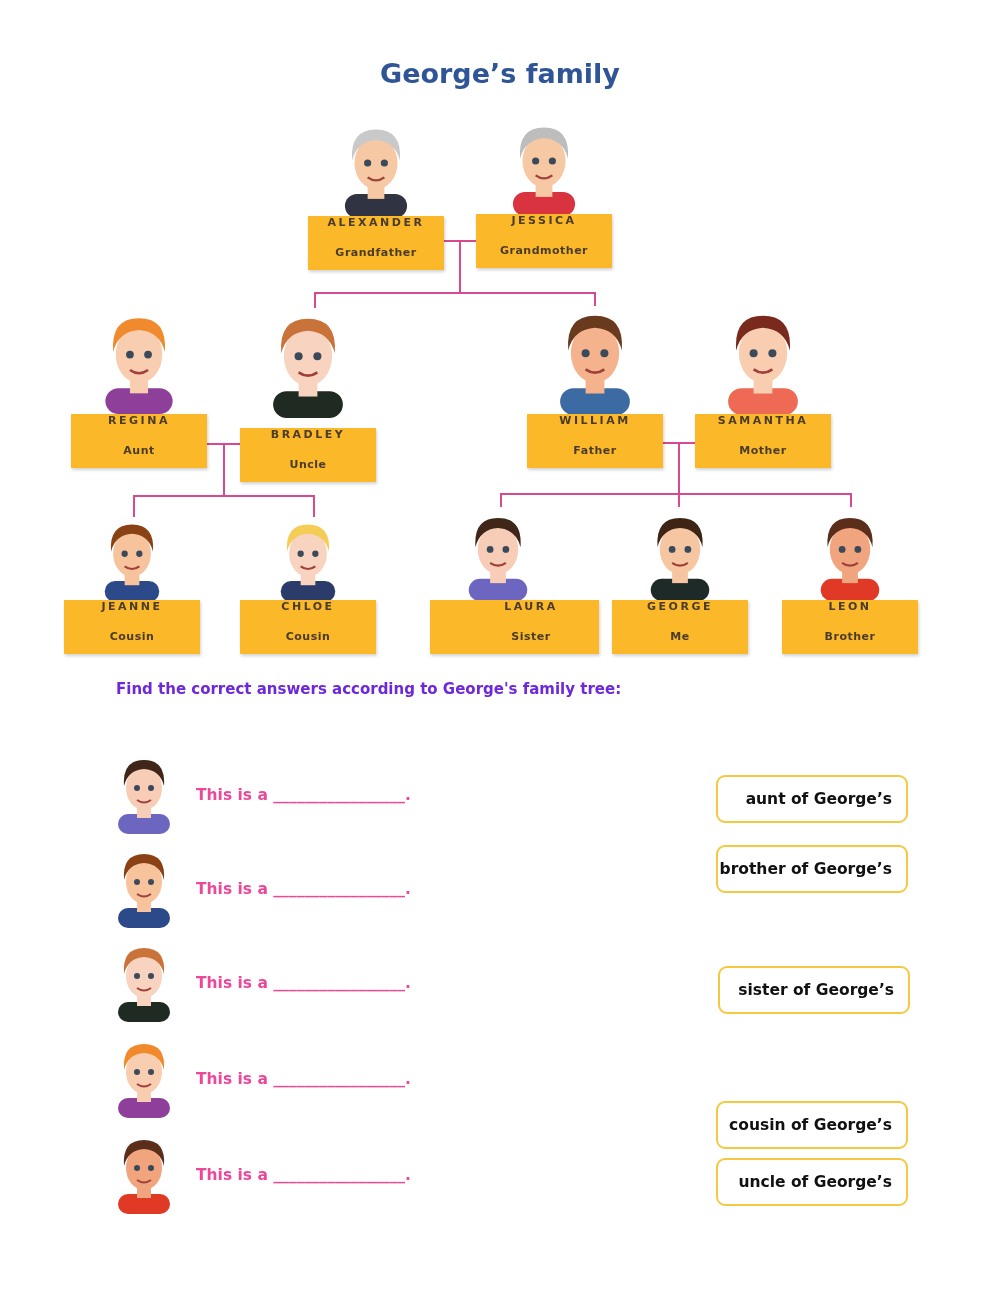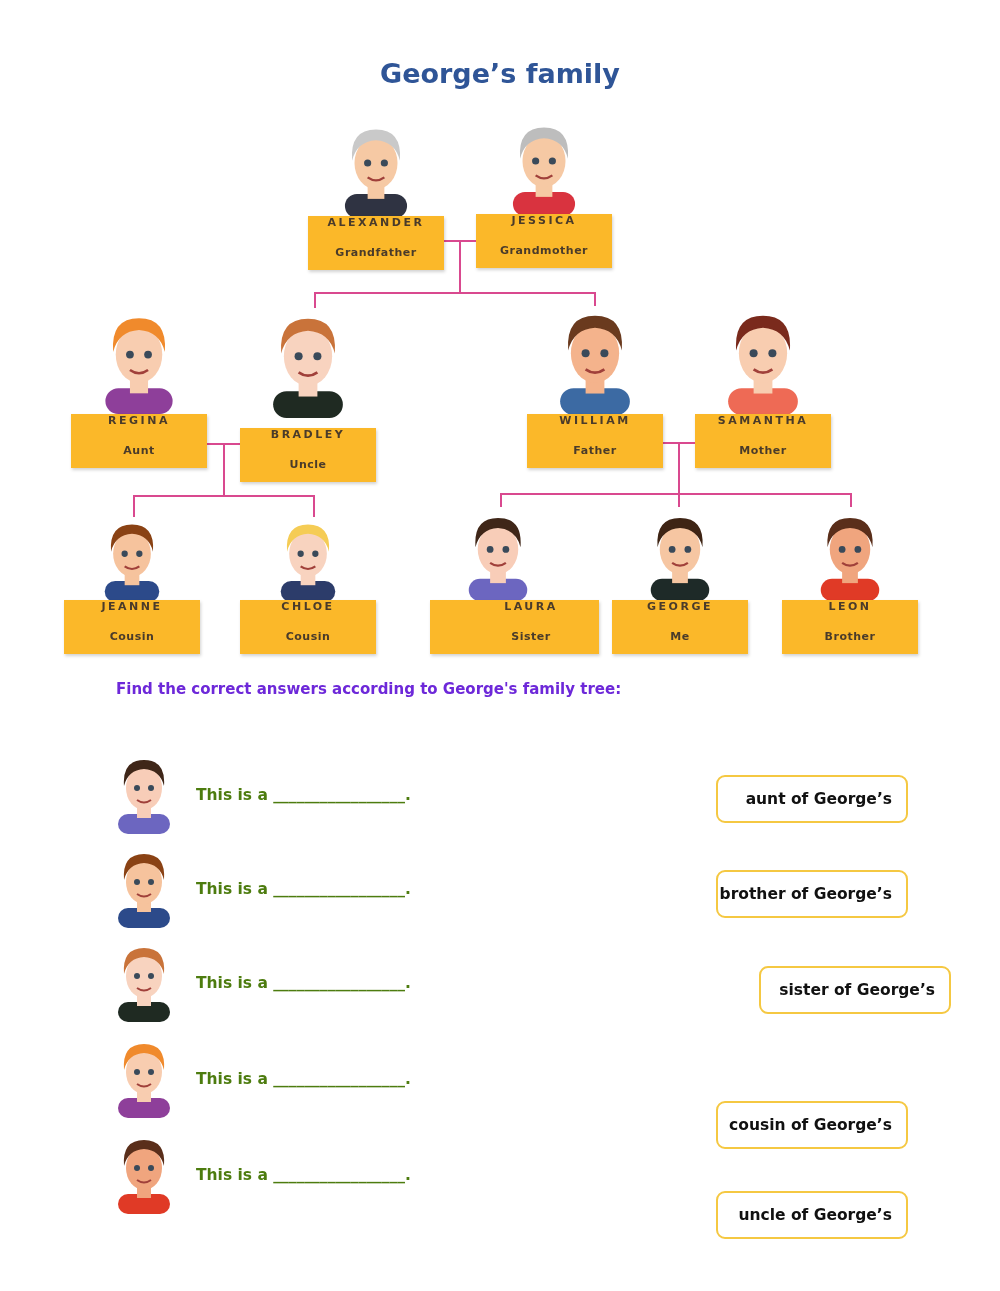--- a/index.html
+++ b/index.html
@@ -7,21 +7,21 @@
   .title { position:absolute; left:0; top:58px; width:1000px; text-align:center; color:#2f5597; font-family:"DejaVu Sans", sans-serif; font-weight:bold; font-size:27px; }
   .line { position:absolute; background:#d9498f; }
   .node { position:absolute; width:136px; }
   .avatar { position:absolute; left:50%; transform:translateX(-50%); }
   .label { position:absolute; left:0; width:136px; height:54px; background:#fbb829; box-shadow:1px 2px 3px rgba(0,0,0,0.18); text-align:center; }
   .label .nm { display:block; font-family:"DejaVu Sans", sans-serif; font-weight:bold; font-size:11px; letter-spacing:2.5px; color:#4a3b2a; }
   .label .rl { display:block; margin-top:17px; font-family:"DejaVu Sans", sans-serif; font-weight:bold; font-size:11px; color:#4a3b2a; letter-spacing:0.5px; }
   .instr { position:absolute; left:116px; top:680px; font-family:"DejaVu Sans", sans-serif; font-weight:bold; font-size:15px; color:#6d28d9; }
   .q-row { position:absolute; left:112px; width:360px; height:84px; }
   .q-face { position:absolute; left:0; top:0; width:64px; height:82px; }
-  .q-text { position:absolute; left:84px; top:34px; font-family:"DejaVu Sans", sans-serif; font-weight:bold; font-size:15.5px; color:#4d7c0f; white-space:nowrap; }
+  .q-text { position:absolute; left:84px; top:34px; font-family:"DejaVu Sans", sans-serif; font-weight:bold; font-size:15.5px; color:#ec4899; white-space:nowrap; }
   .ans { position:absolute; width:192px; height:48px; border:2px solid #f5c842; border-radius:9px; box-sizing:border-box; text-align:right; padding-right:14px; line-height:44px; font-family:"DejaVu Sans", sans-serif; font-weight:bold; font-size:15.5px; color:#111; background:#fff; cursor:pointer; }
 </style>
 </head>
 <body>
 
 <svg width="0" height="0" style="position:absolute">
   <defs>
     <symbol id="face" viewBox="0 0 64 82">
       <rect x="6" y="62" width="52" height="20" rx="10" fill="var(--shirt)"></rect>
       <rect x="25" y="50" width="14" height="16" fill="var(--skin)"></rect>
@@ -183,16 +183,16 @@
   <span class="q-text">This is a _________________.</span>
 </div>
 <div class="q-row" style="top:1132px;">
   <svg class="q-face" width="64" height="82" style="--skin:#f0a57e; --hair:#5a2e1a; --shirt:#e03a26;">
       <use href="#face"></use>
     </svg>
   <span class="q-text">This is a _________________.</span>
 </div>
 
 <div class="ans" style="left:716px; top:775px;">aunt of George’s</div>
-<div class="ans" style="left:716px; top:870px;">brother of George’s</div>
-<div class="ans" style="left:718px; top:966px;margin-left:41px;">sister of George’s</div>
+<div class="ans" style="left:716px; top:845px;">brother of George’s</div>
+<div class="ans" style="left:718px; top:966px;">sister of George’s</div>
 <div class="ans" style="left:716px; top:1057px;margin-top:44px;">cousin of George’s</div>
-<div class="ans" style="left:716px; top:1158px;margin-top:33px;">uncle of George’s</div>
+<div class="ans" style="left:716px; top:1158px;">uncle of George’s</div>
 
 </body></html>

